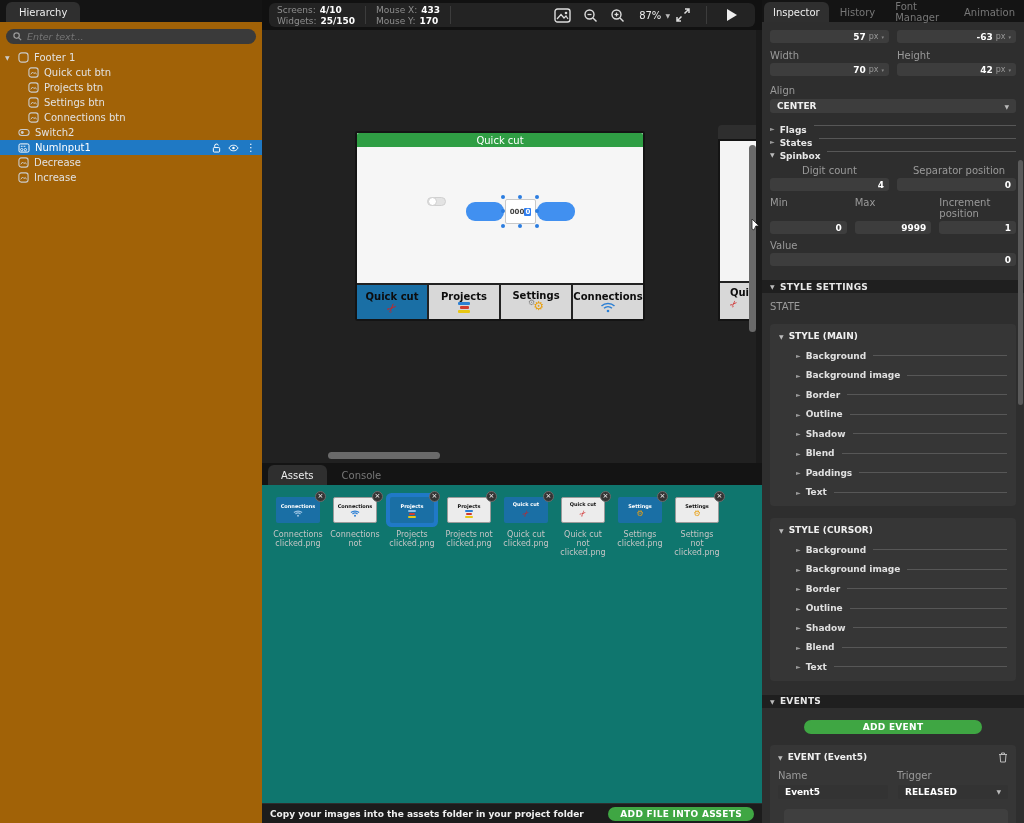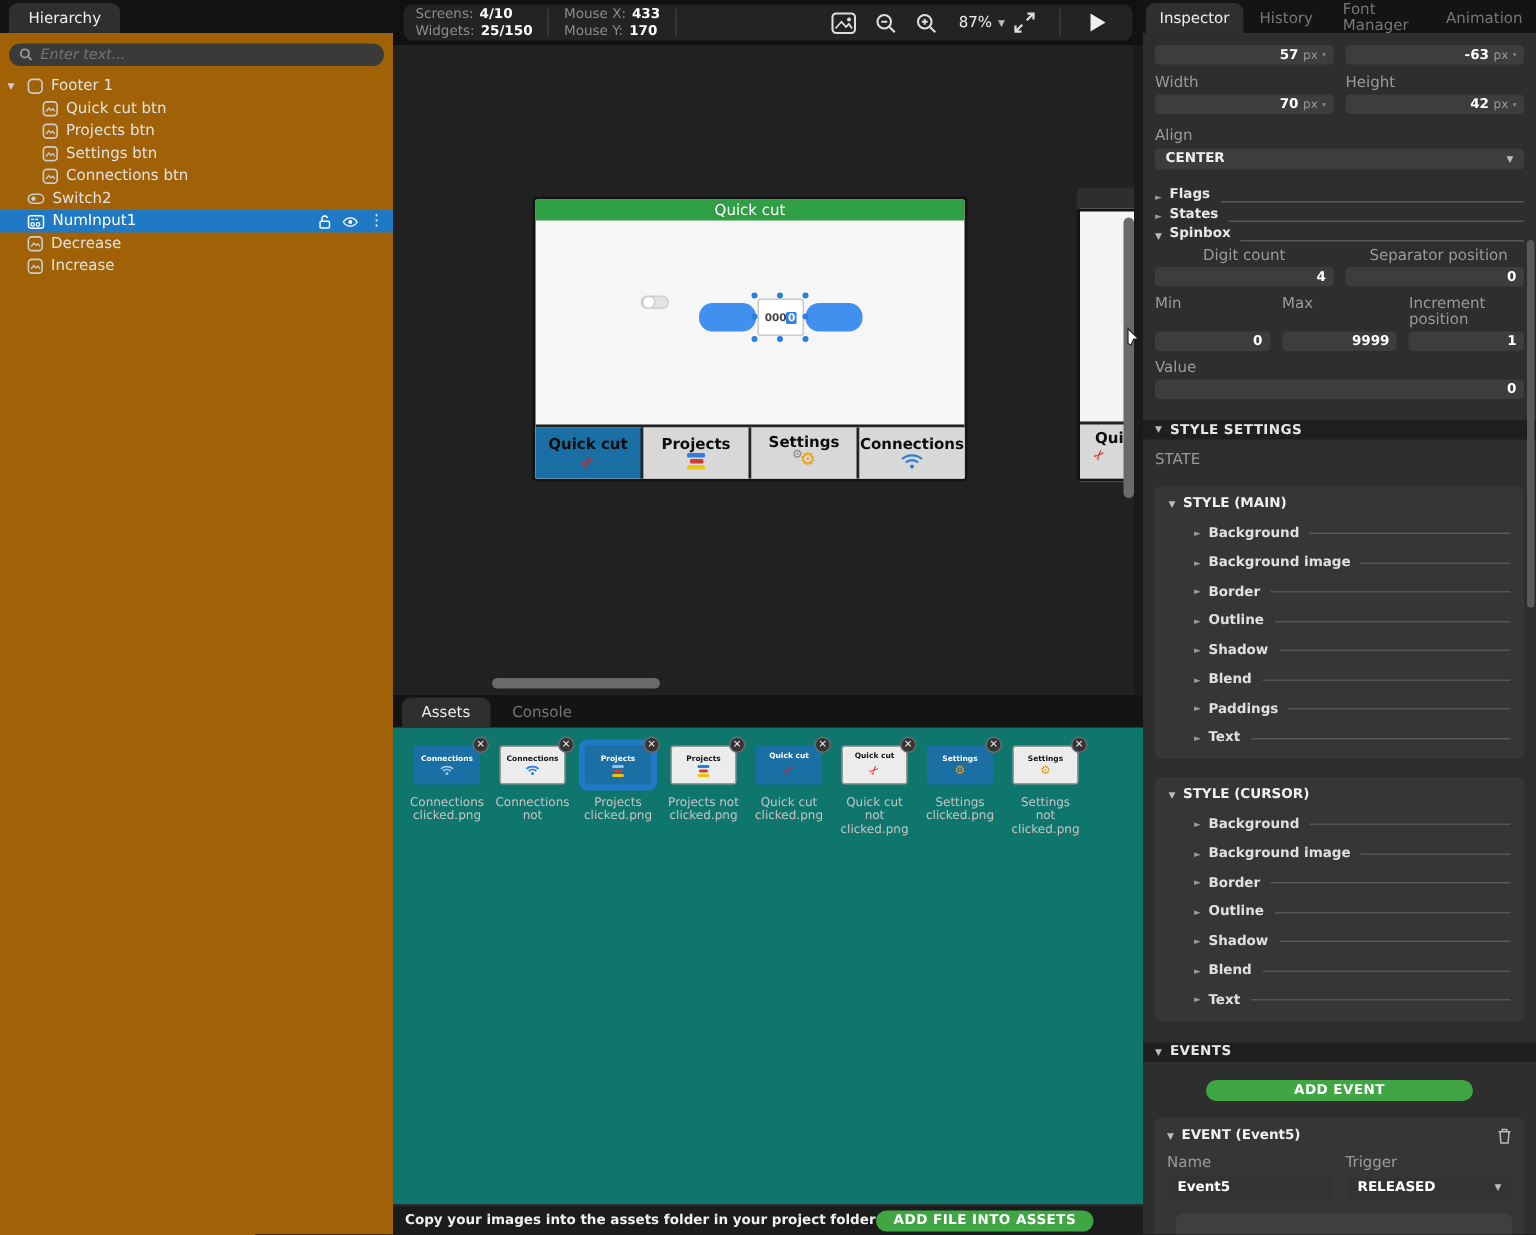--- a/index.html
+++ b/index.html
@@ -98,42 +98,42 @@
   .thumb.white { background:#ececec; color:#111; border:1px solid #9a9a9a; }
   .asset.selected .thumb { box-shadow:0 0 0 4px #2079c7; }
   .t-title { font-size:5px; font-weight:bold; line-height:6px; }
   .xbadge { position:absolute; top:-6px; right:-4px; width:11px; height:11px; border-radius:50%;
     background:#343434; border:1px solid #6b6b6b; color:#fff; font-size:7px; line-height:9px;
     text-align:center; z-index:2; }
   .a-label { margin-top:7px; font-size:8px; line-height:9px; color:#c5c5c5; text-align:center; }
   .mini-bricks i { height:2px; }
 
   .bottom-bar { height:20px; background:#1c1c1c; display:flex; align-items:center;
-    justify-content:flex-start; padding:0 8px; border-top:1px solid #2e2e2e; }
+    justify-content:space-between; padding:0 8px; border-top:1px solid #2e2e2e; }
   .bb-note { font-size:9px; font-weight:bold; color:#f0f0f0; }
   .btn-green { background:#3fa643; color:#fff; font-weight:bold; font-size:9px; border-radius:9px;
     height:14px; display:flex; align-items:center; justify-content:center; padding:0 12px; letter-spacing:.3px; }
 
   
   .right { width:262px; background:#2e2e2e; flex-shrink:0; position:relative; overflow:hidden; }
   .right .tabstrip { padding-left:2px; }
   .right .tab { padding:0 9px; }
   .rp { padding:8px 8px 0 8px; font-size:9px; }
   .lblrow { display:flex; gap:8px; margin-top:7px; }
   .lbl { flex:1; color:#9a9a9a; font-size:10px; }
   .fieldrow { display:flex; gap:8px; margin-top:2px; }
   .field { flex:1; background:#3d3d3d; border-radius:3px; height:13px; display:flex; align-items:center;
     justify-content:flex-end; padding:0 5px; gap:3px; }
   .field .val { font-weight:bold; color:#fff; font-size:9px; }
   .field .unit { color:#999; font-size:8px; }
   .field .fcaret { color:#888; font-size:5px; }
   .dropdown { background:#3d3d3d; border-radius:3px; height:14px; display:flex; align-items:center;
     padding:0 7px; font-weight:bold; color:#f0f0f0; margin-top:3px; }
   .dropdown .sp { flex:1; }
-  .collapse-row { display:flex; align-items:flex-end; margin-top:12px; }
+  .collapse-row { display:flex; align-items:flex-start; margin-top:12px; }
   .collapse-row .cl { font-weight:bold; color:#e8e8e8; margin-left:5px; }
   .sec-header { margin:14px -8px 0 -8px; height:13px; background:#1f1f1f; display:flex; align-items:center;
     gap:5px; padding-left:8px; font-weight:bold; color:#e8e8e8; letter-spacing:.3px; }
   .style-panel { background:#363636; border-radius:4px; margin-top:12px; padding:7px 9px 9px 9px; }
   .sp-head { display:flex; align-items:center; gap:5px; font-weight:bold; color:#f0f0f0; }
   .style-row { display:flex; align-items:center; margin-top:9.5px; padding-left:17px; }
   .style-row .srl { font-weight:bold; color:#e0e0e0; margin-left:5px; }
   .addevent { width:178px; margin:12px auto 0 auto; }
   .event-panel { background:#363636; border-radius:4px; margin-top:11px; padding:7px 8px 11px 8px; }
   .ep-head { display:flex; align-items:center; gap:5px; font-weight:bold; color:#f0f0f0; }

